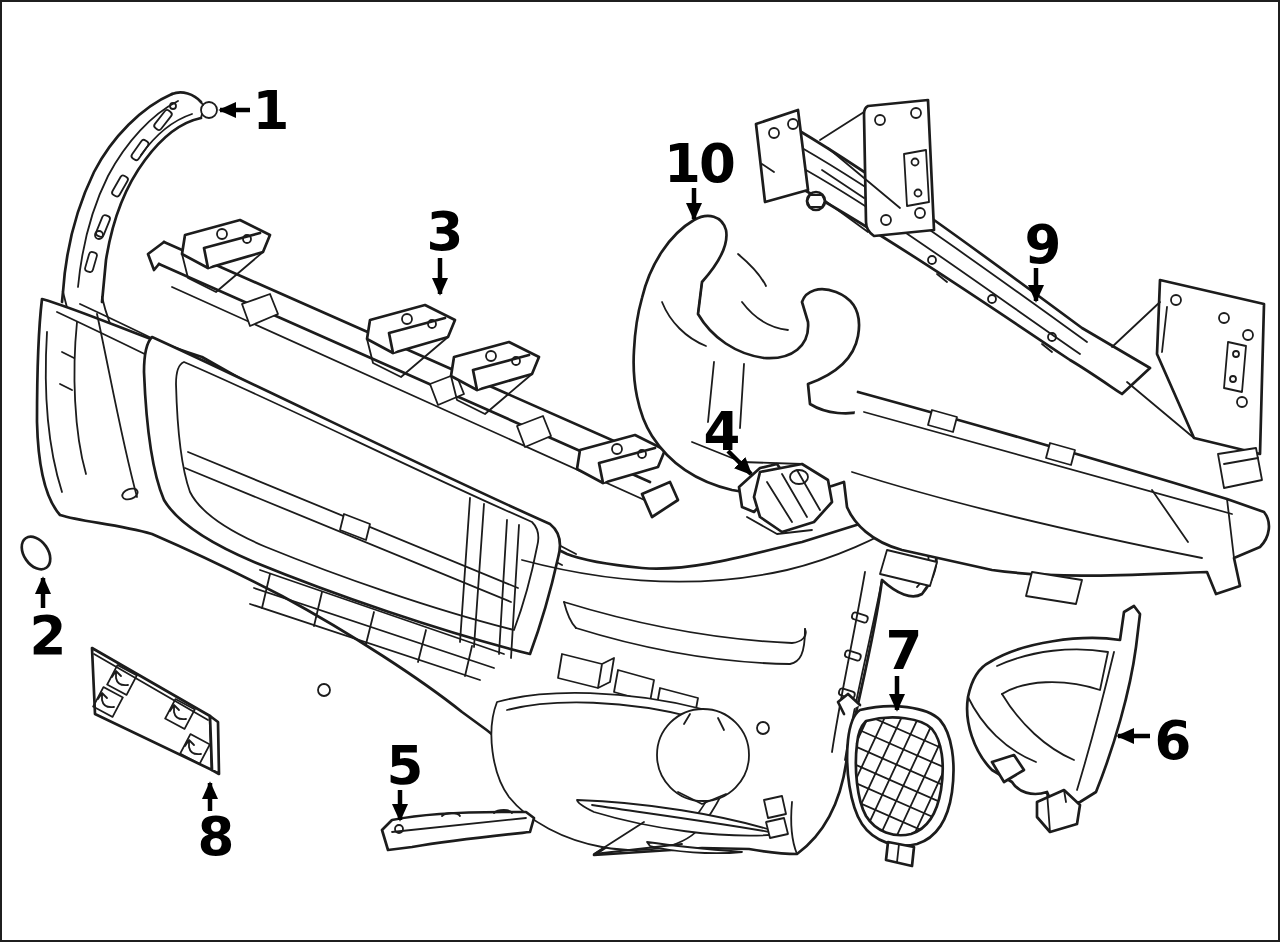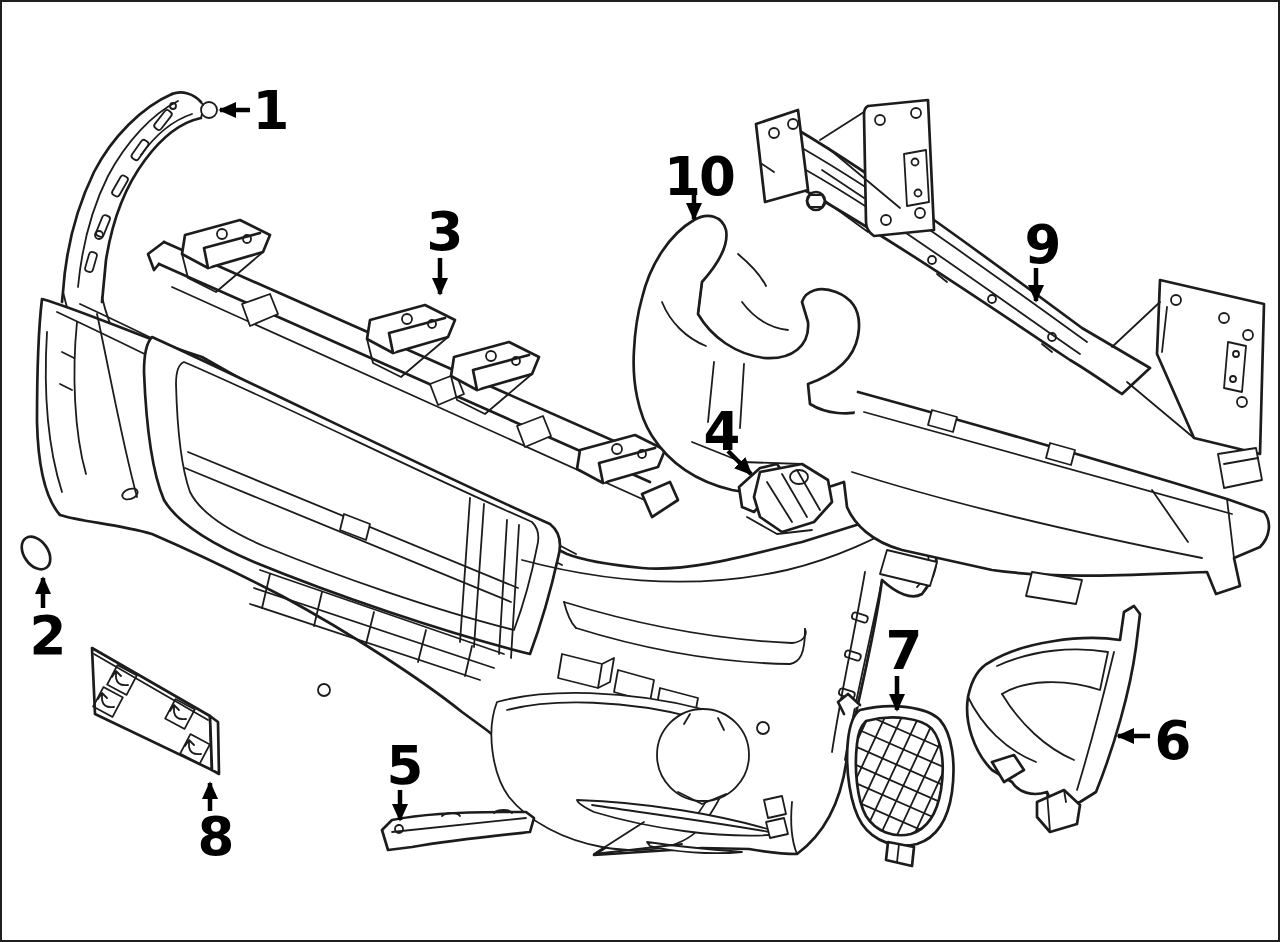--- a/index.html
+++ b/index.html
@@ -359,14 +359,14 @@
 
   <div class="callout" style="left:268px;top:108px;">1</div>
   <div class="callout" style="left:45px;top:633px;">2</div>
   <div class="callout" style="left:442px;top:229px;">3</div>
   <div class="callout" style="left:719px;top:429px;">4</div>
   <div class="callout" style="left:402px;top:763px;">5</div>
   <div class="callout" style="left:1170px;top:738px;">6</div>
   <div class="callout" style="left:901px;top:648px;">7</div>
   <div class="callout" style="left:213px;top:834px;">8</div>
   <div class="callout" style="left:1040px;top:242px;">9</div>
-  <div class="callout" style="left:697px;top:161px;margin-top:13px;">10</div>
+  <div class="callout" style="left:697px;top:161px;">10</div>
 </div>
 
 </body></html>

